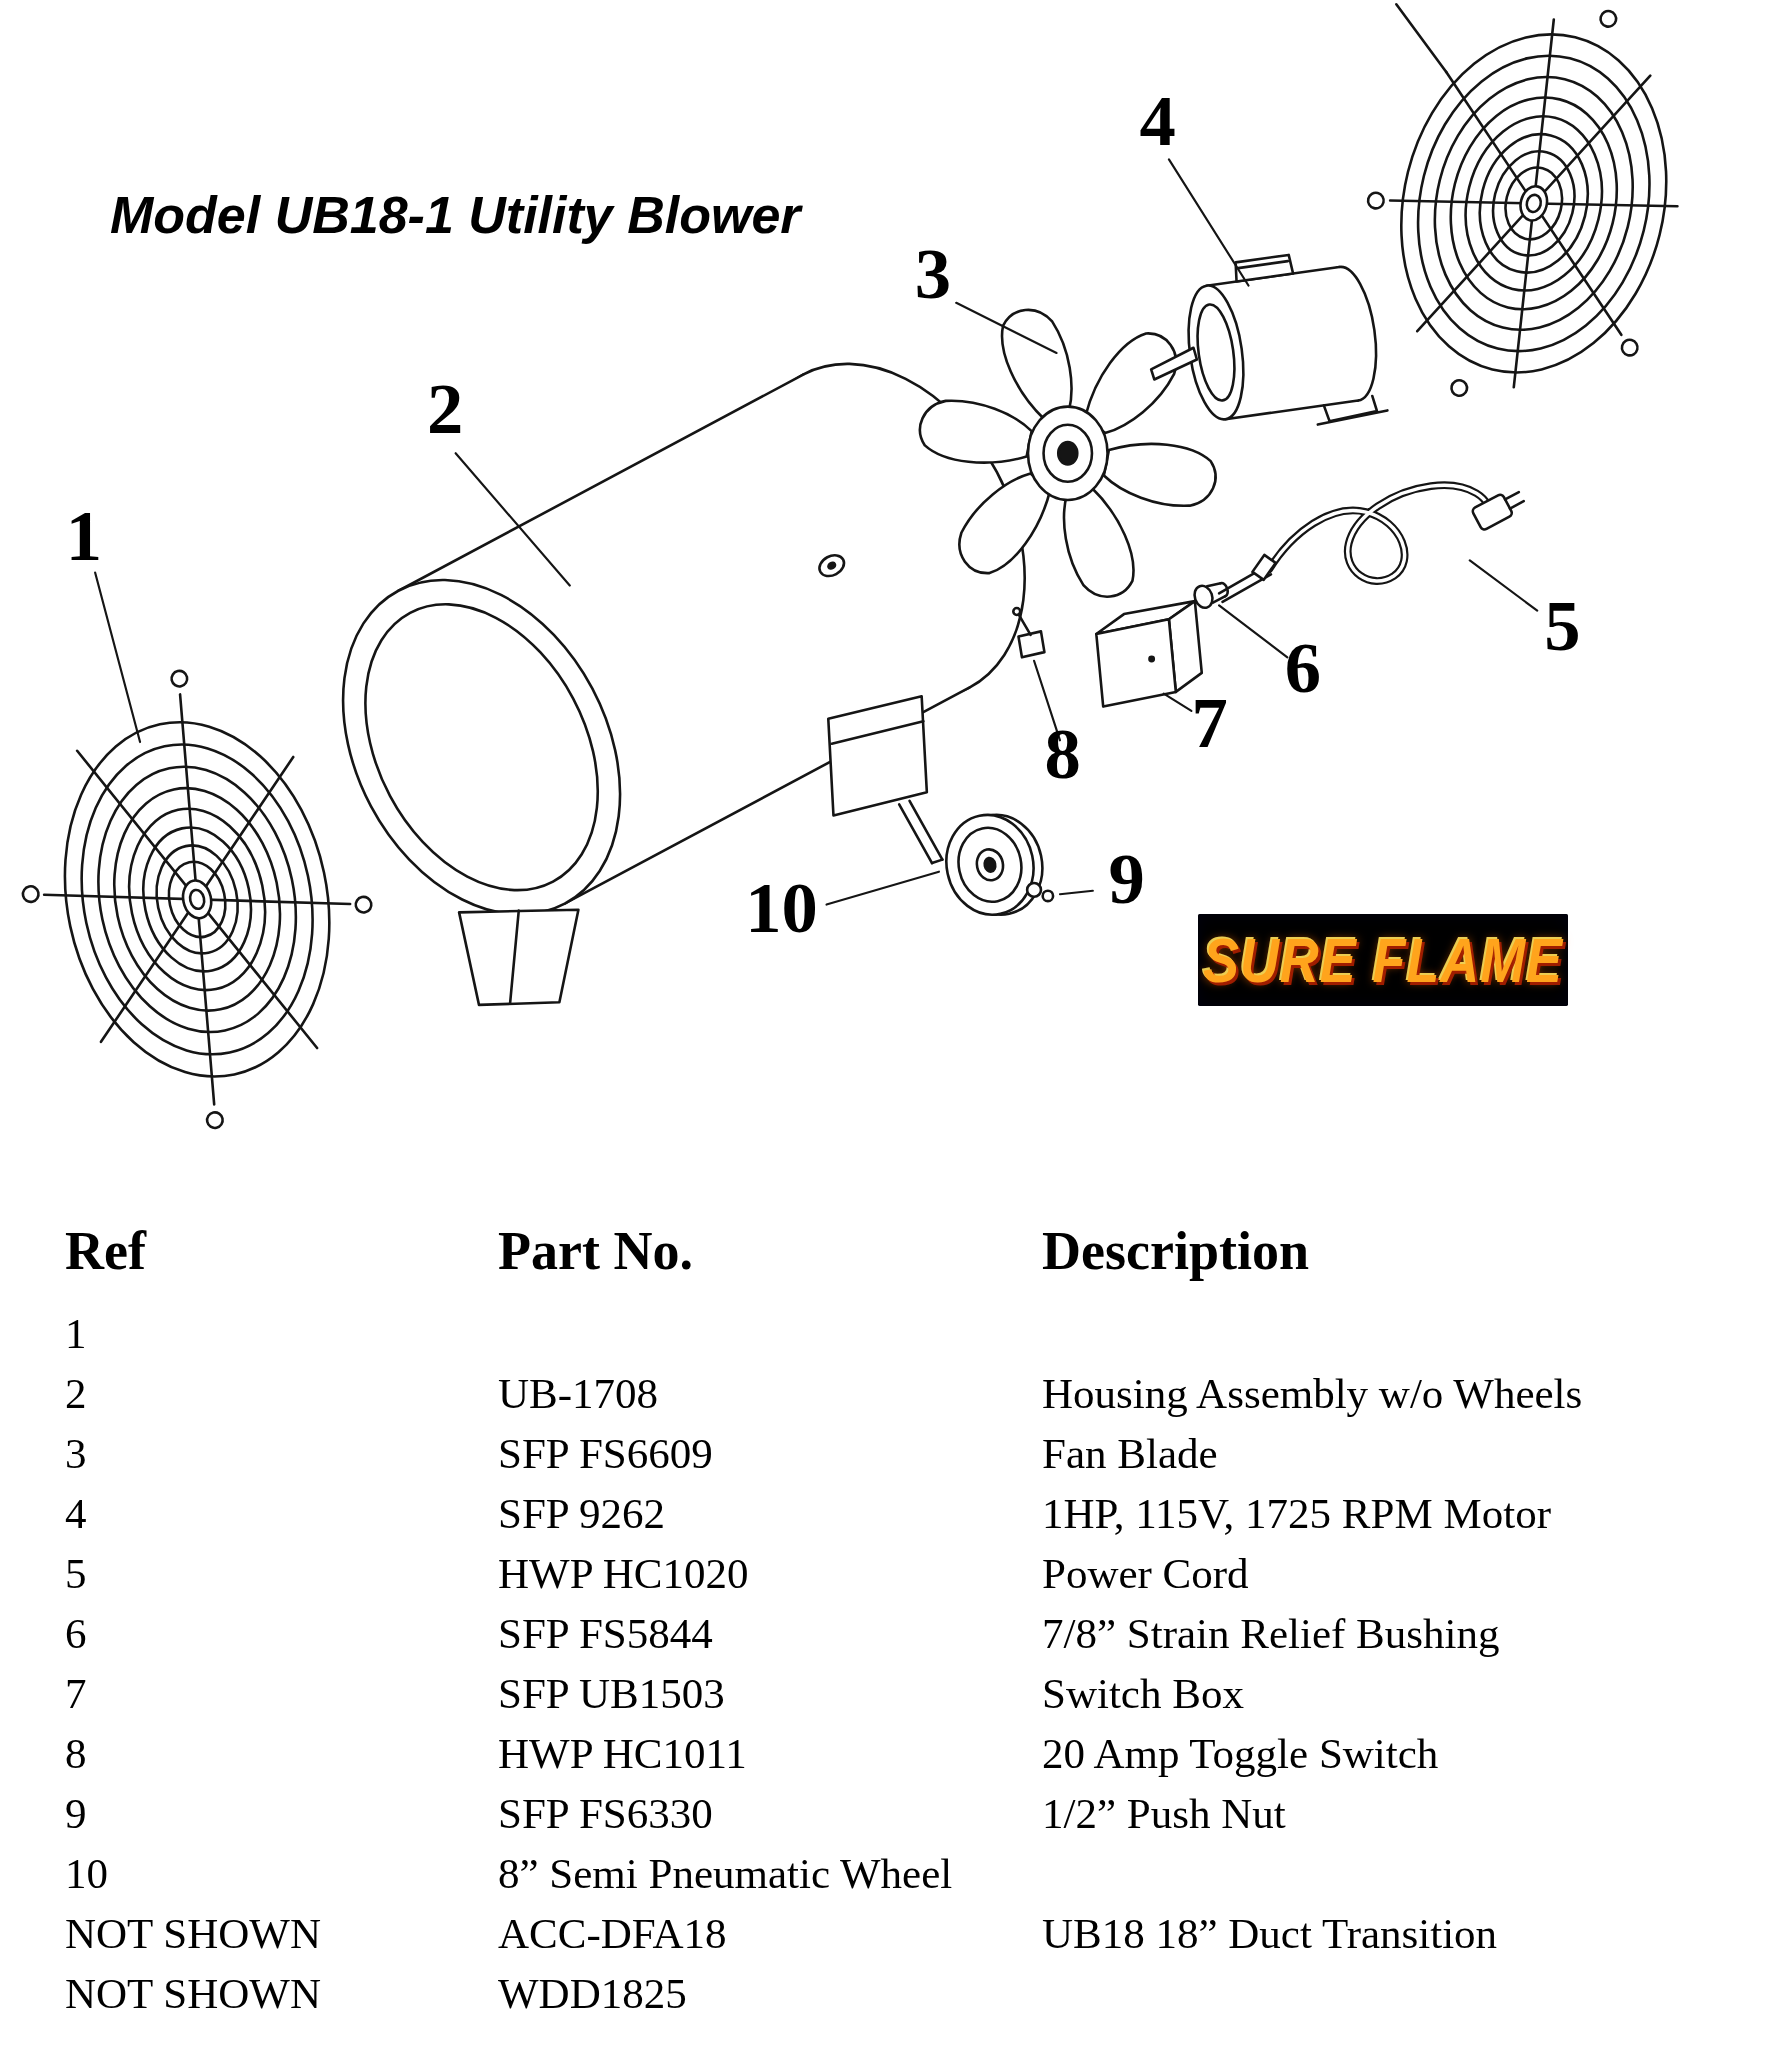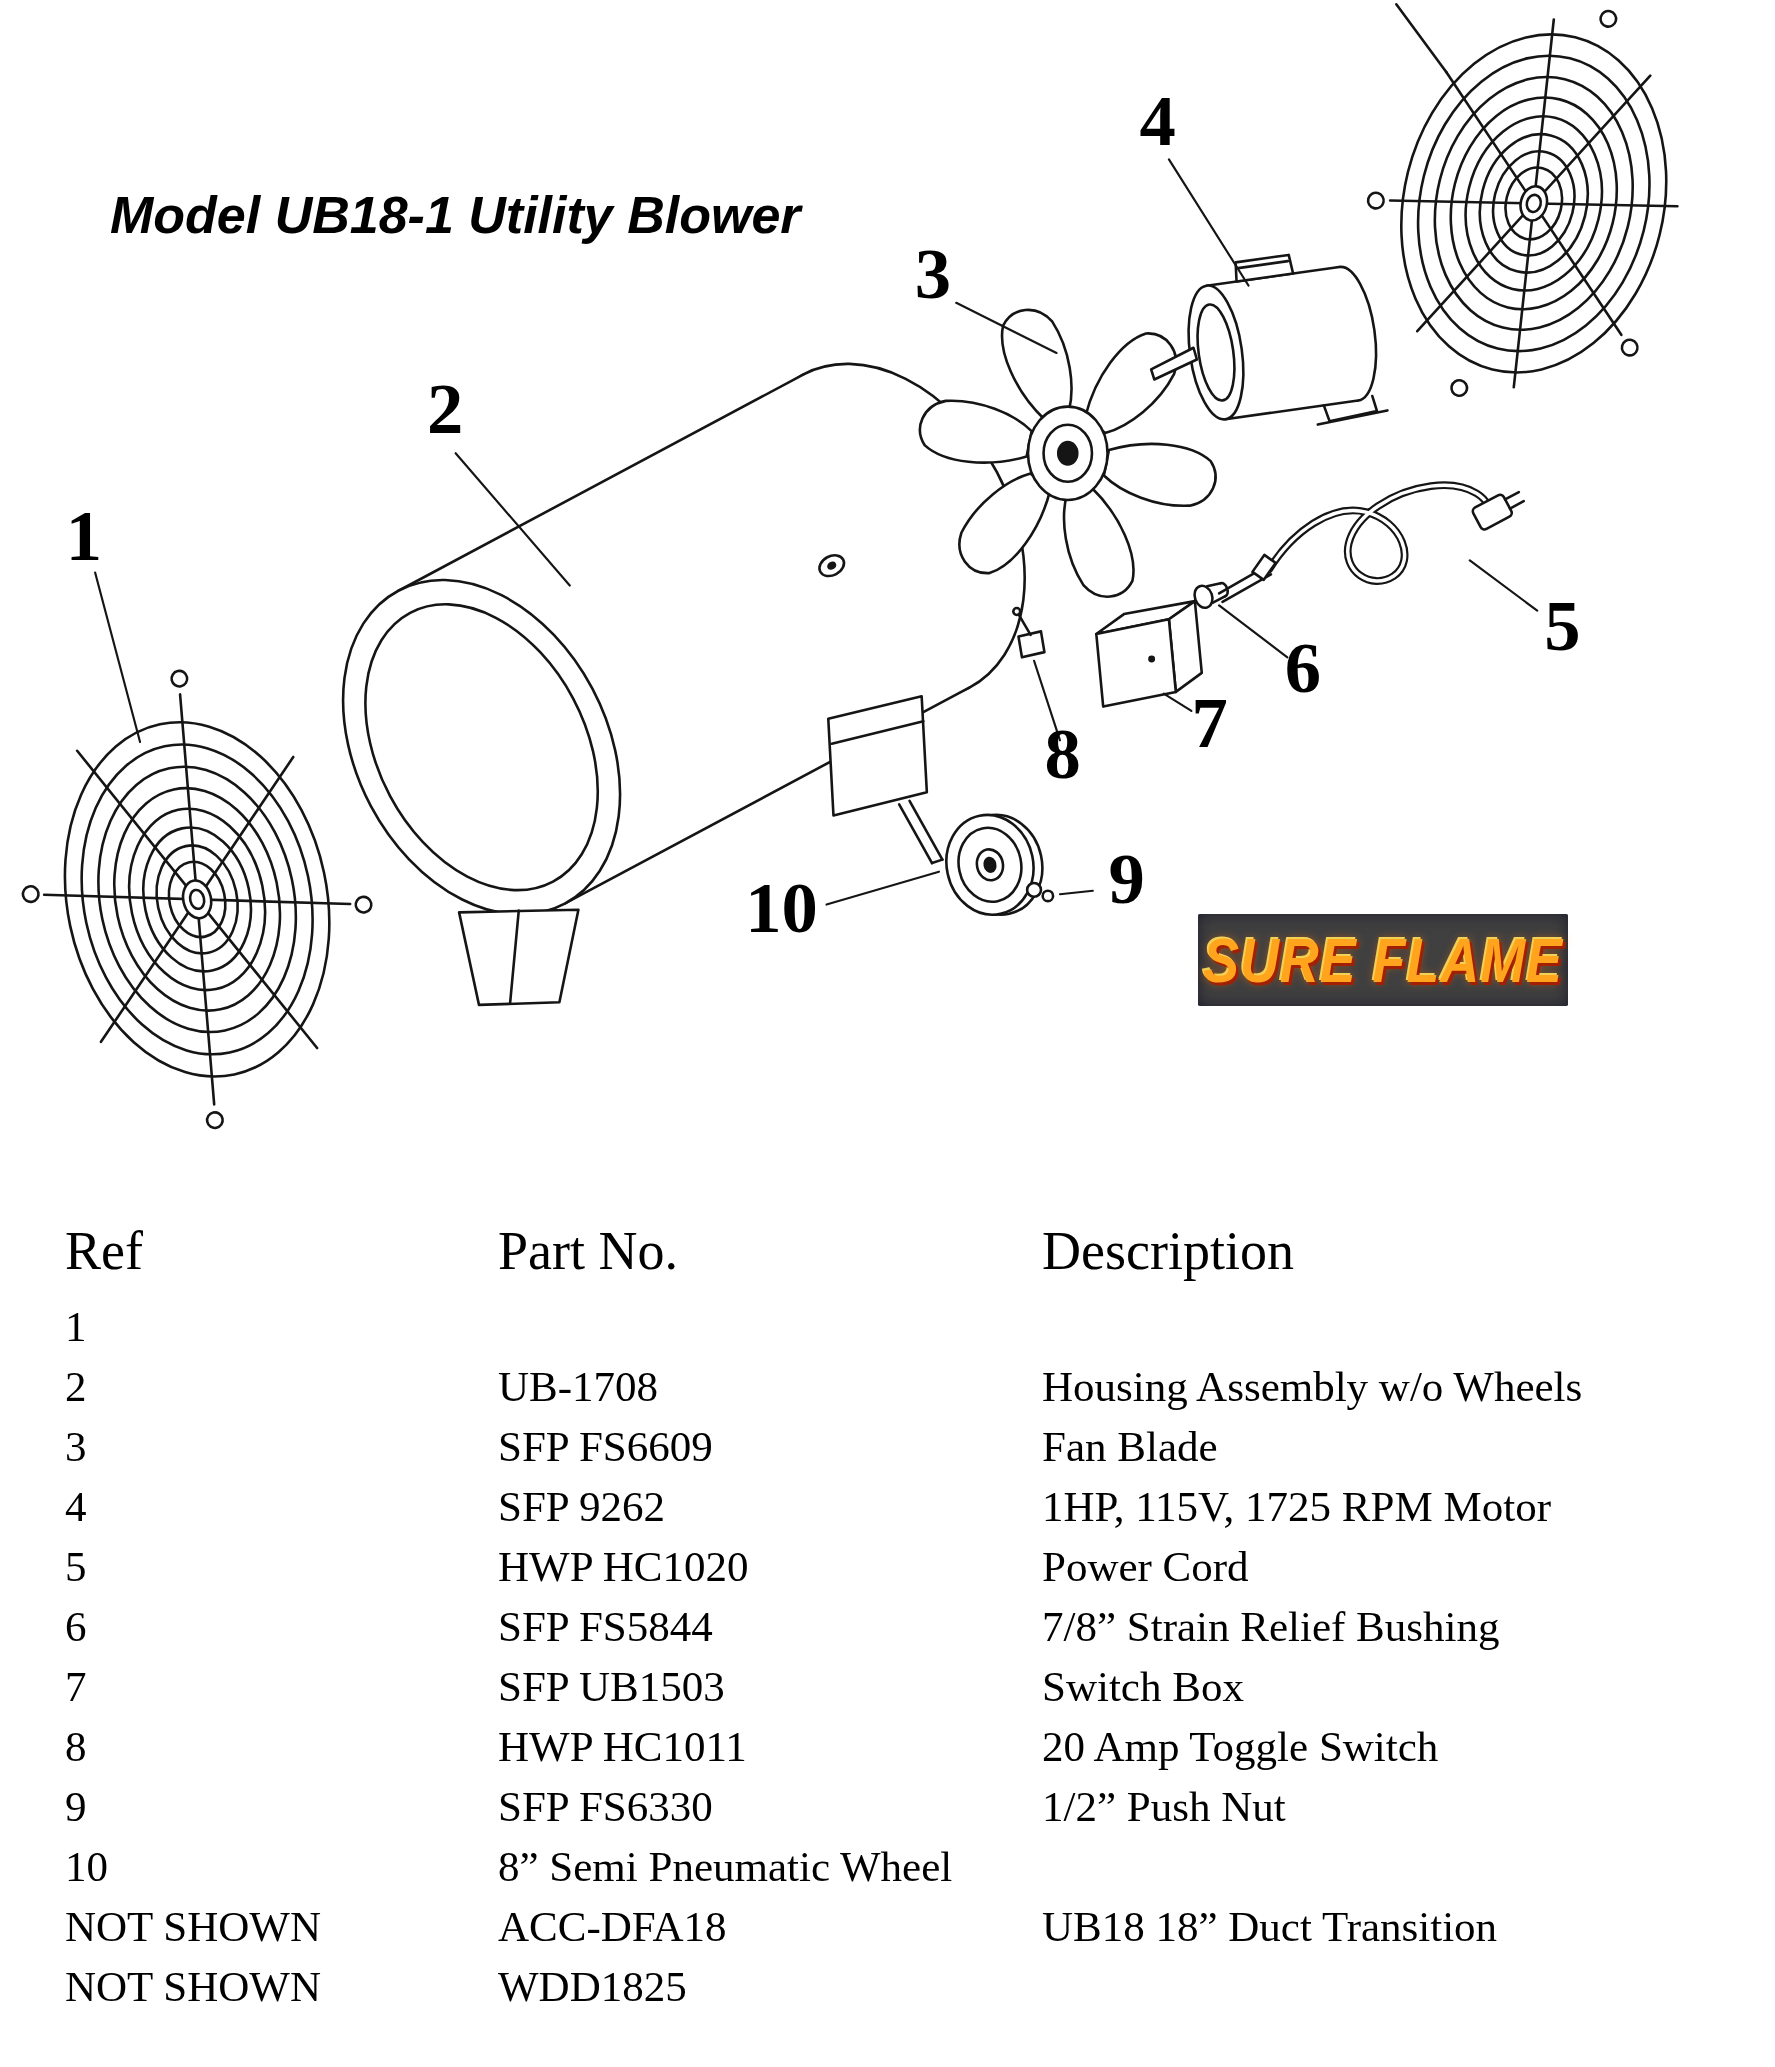--- a/index.html
+++ b/index.html
@@ -21,21 +21,21 @@
   }
   .logo-text {
     font-family:"Liberation Sans", sans-serif; font-weight:bold; font-style:italic;
     font-size:54px; letter-spacing:0.9px; white-space:nowrap;
     transform:scaleY(1.18);
     text-shadow: 2.6px 2.6px 0 rgba(165,30,0,.95), -1.7px -1.7px 0 rgba(255,225,90,.9), 0 0 8.6px rgba(255,110,0,.6);
   }
   .parts-table { position:absolute; left:65px; top:1216px; width:1669px; }
   .thead {
     display:grid; grid-template-columns:433px 544px 1fr;
-    font-weight:normal; font-size:54px; line-height:71px; margin-bottom:10px;
+    font-weight:bold; font-size:54px; line-height:71px; margin-bottom:17px;
   }
   .trow {
     display:grid; grid-template-columns:433px 544px 1fr;
     font-size:43px; line-height:60px; white-space:nowrap;
   }
 </style>
 </head>
 <body>
 
 <div class="page">
@@ -225,21 +225,21 @@
         <text x="1786" y="752">5</text>
         <text x="1486" y="800">6</text>
         <text x="1378" y="864">7</text>
         <text x="1208" y="900">8</text>
         <text x="1282" y="1044">9</text>
         <text x="862" y="1078">10</text>
       </g>
     </g>
   </svg>
 
-  <div class="logo" style="background: #404040;">
+  <div class="logo" style="background: #000000;">
     <div class="logo-text" style="color: rgb(255, 164, 28);">SURE FLAME</div>
   </div>
 
   <div class="parts-table">
     <div class="thead">
       <div>Ref</div>
       <div>Part No.</div>
       <div>Description</div>
     </div>
 

